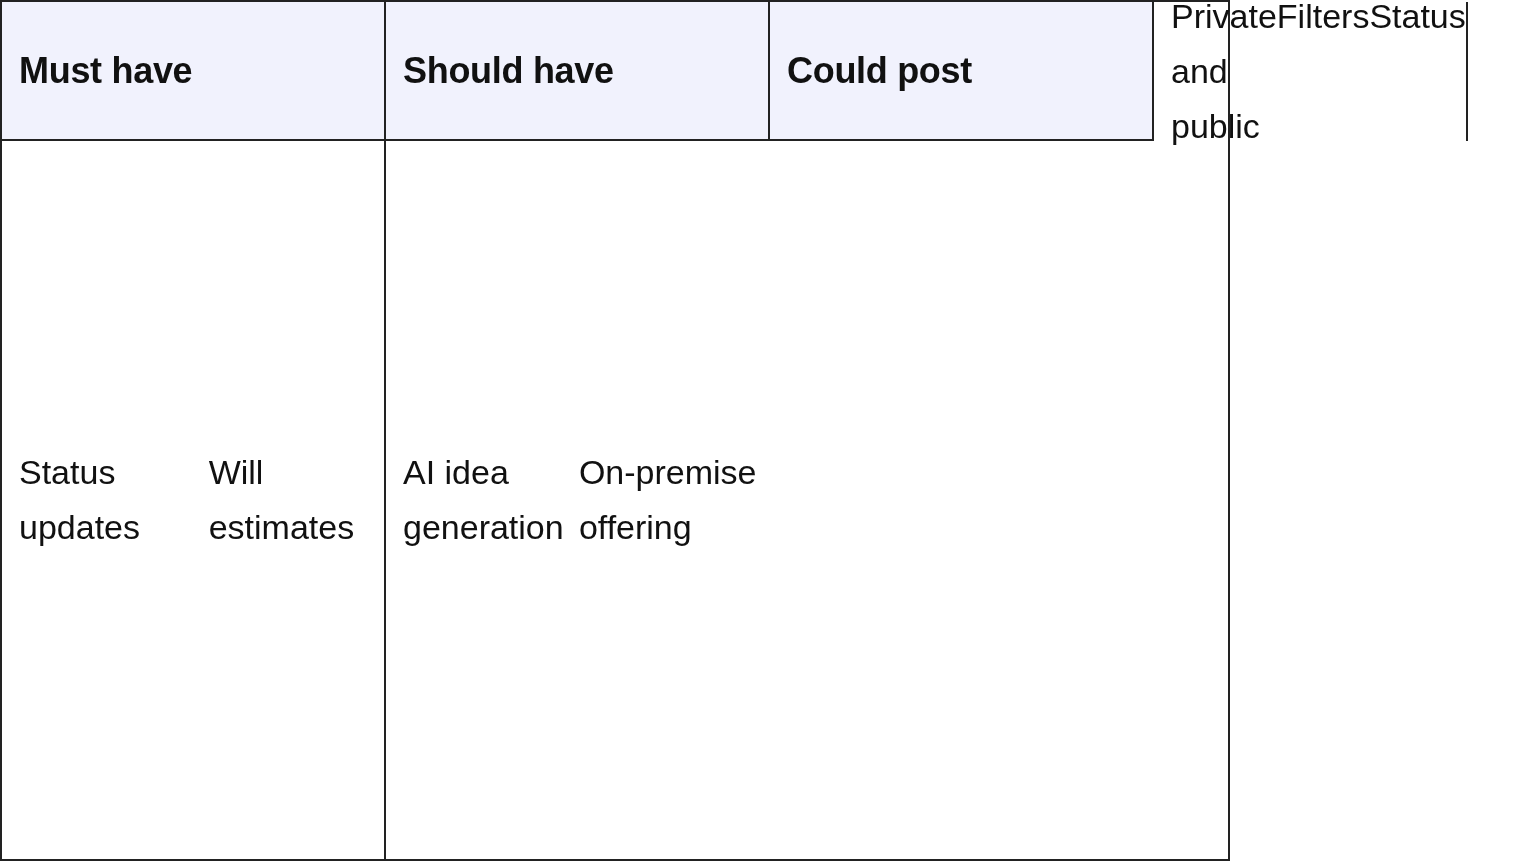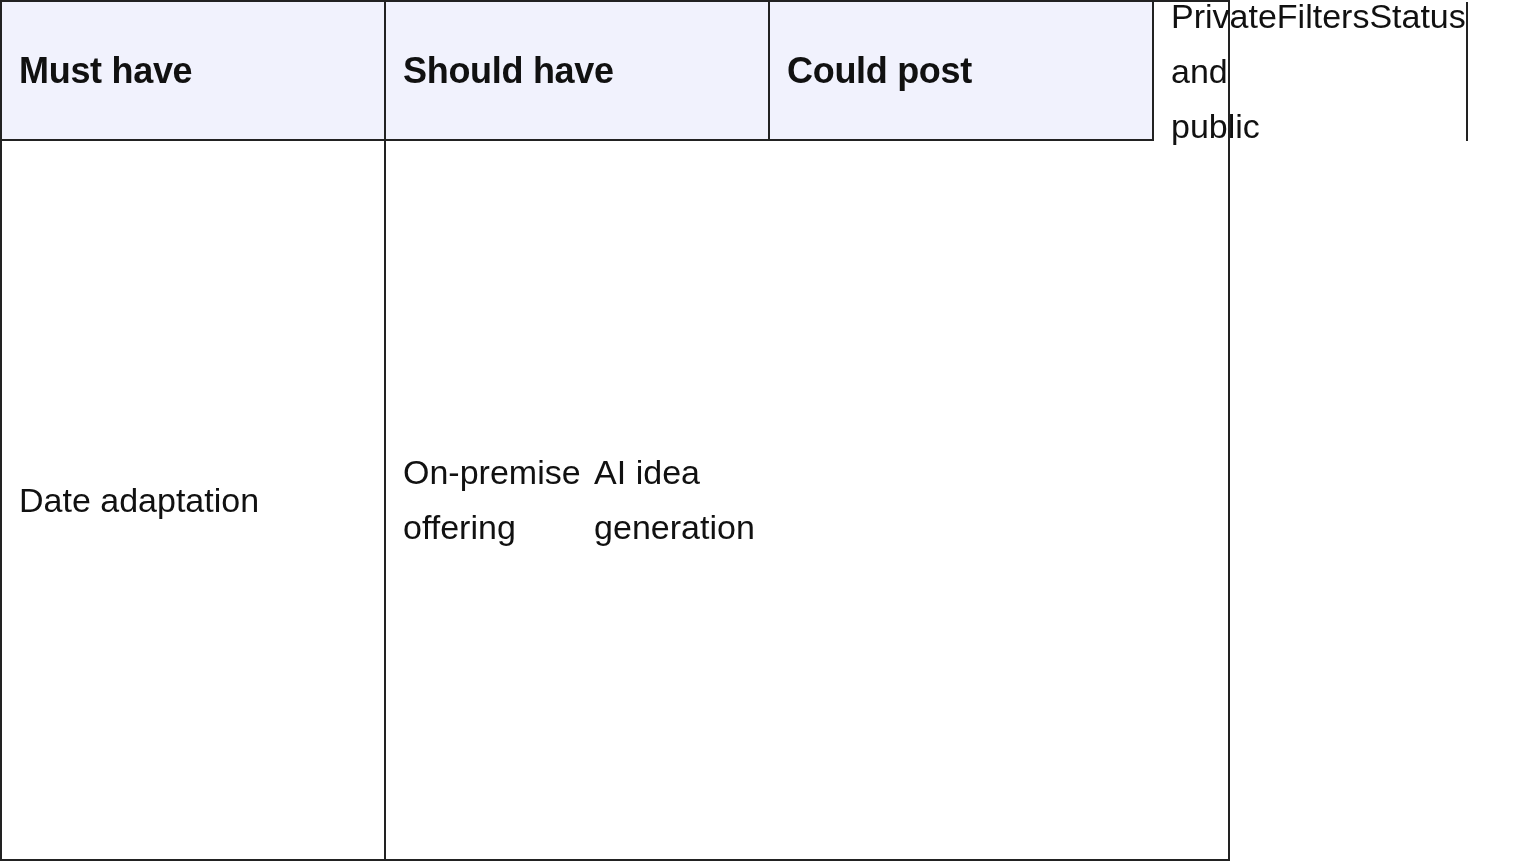--- a/index.html
+++ b/index.html
@@ -34,22 +34,23 @@
 
   <div class="cell body">
     <div class="list">
       <span>Private and public</span>
       <span>Filters</span>
       <span>Status</span>
     </div>
   </div>
   <div class="cell body">
     <div class="list">
-      <span>Date adaptation</span>
+      <span>Status updates</span>
+      <span>Will estimates</span>
     </div>
   </div>
   <div class="cell body last">
     <div class="list">
+      <span>AI idea generation</span>
       <span>On-premise offering</span>
-      <span>AI idea generation</span>
     </div>
   </div>
 </div>
 
 </body></html>

